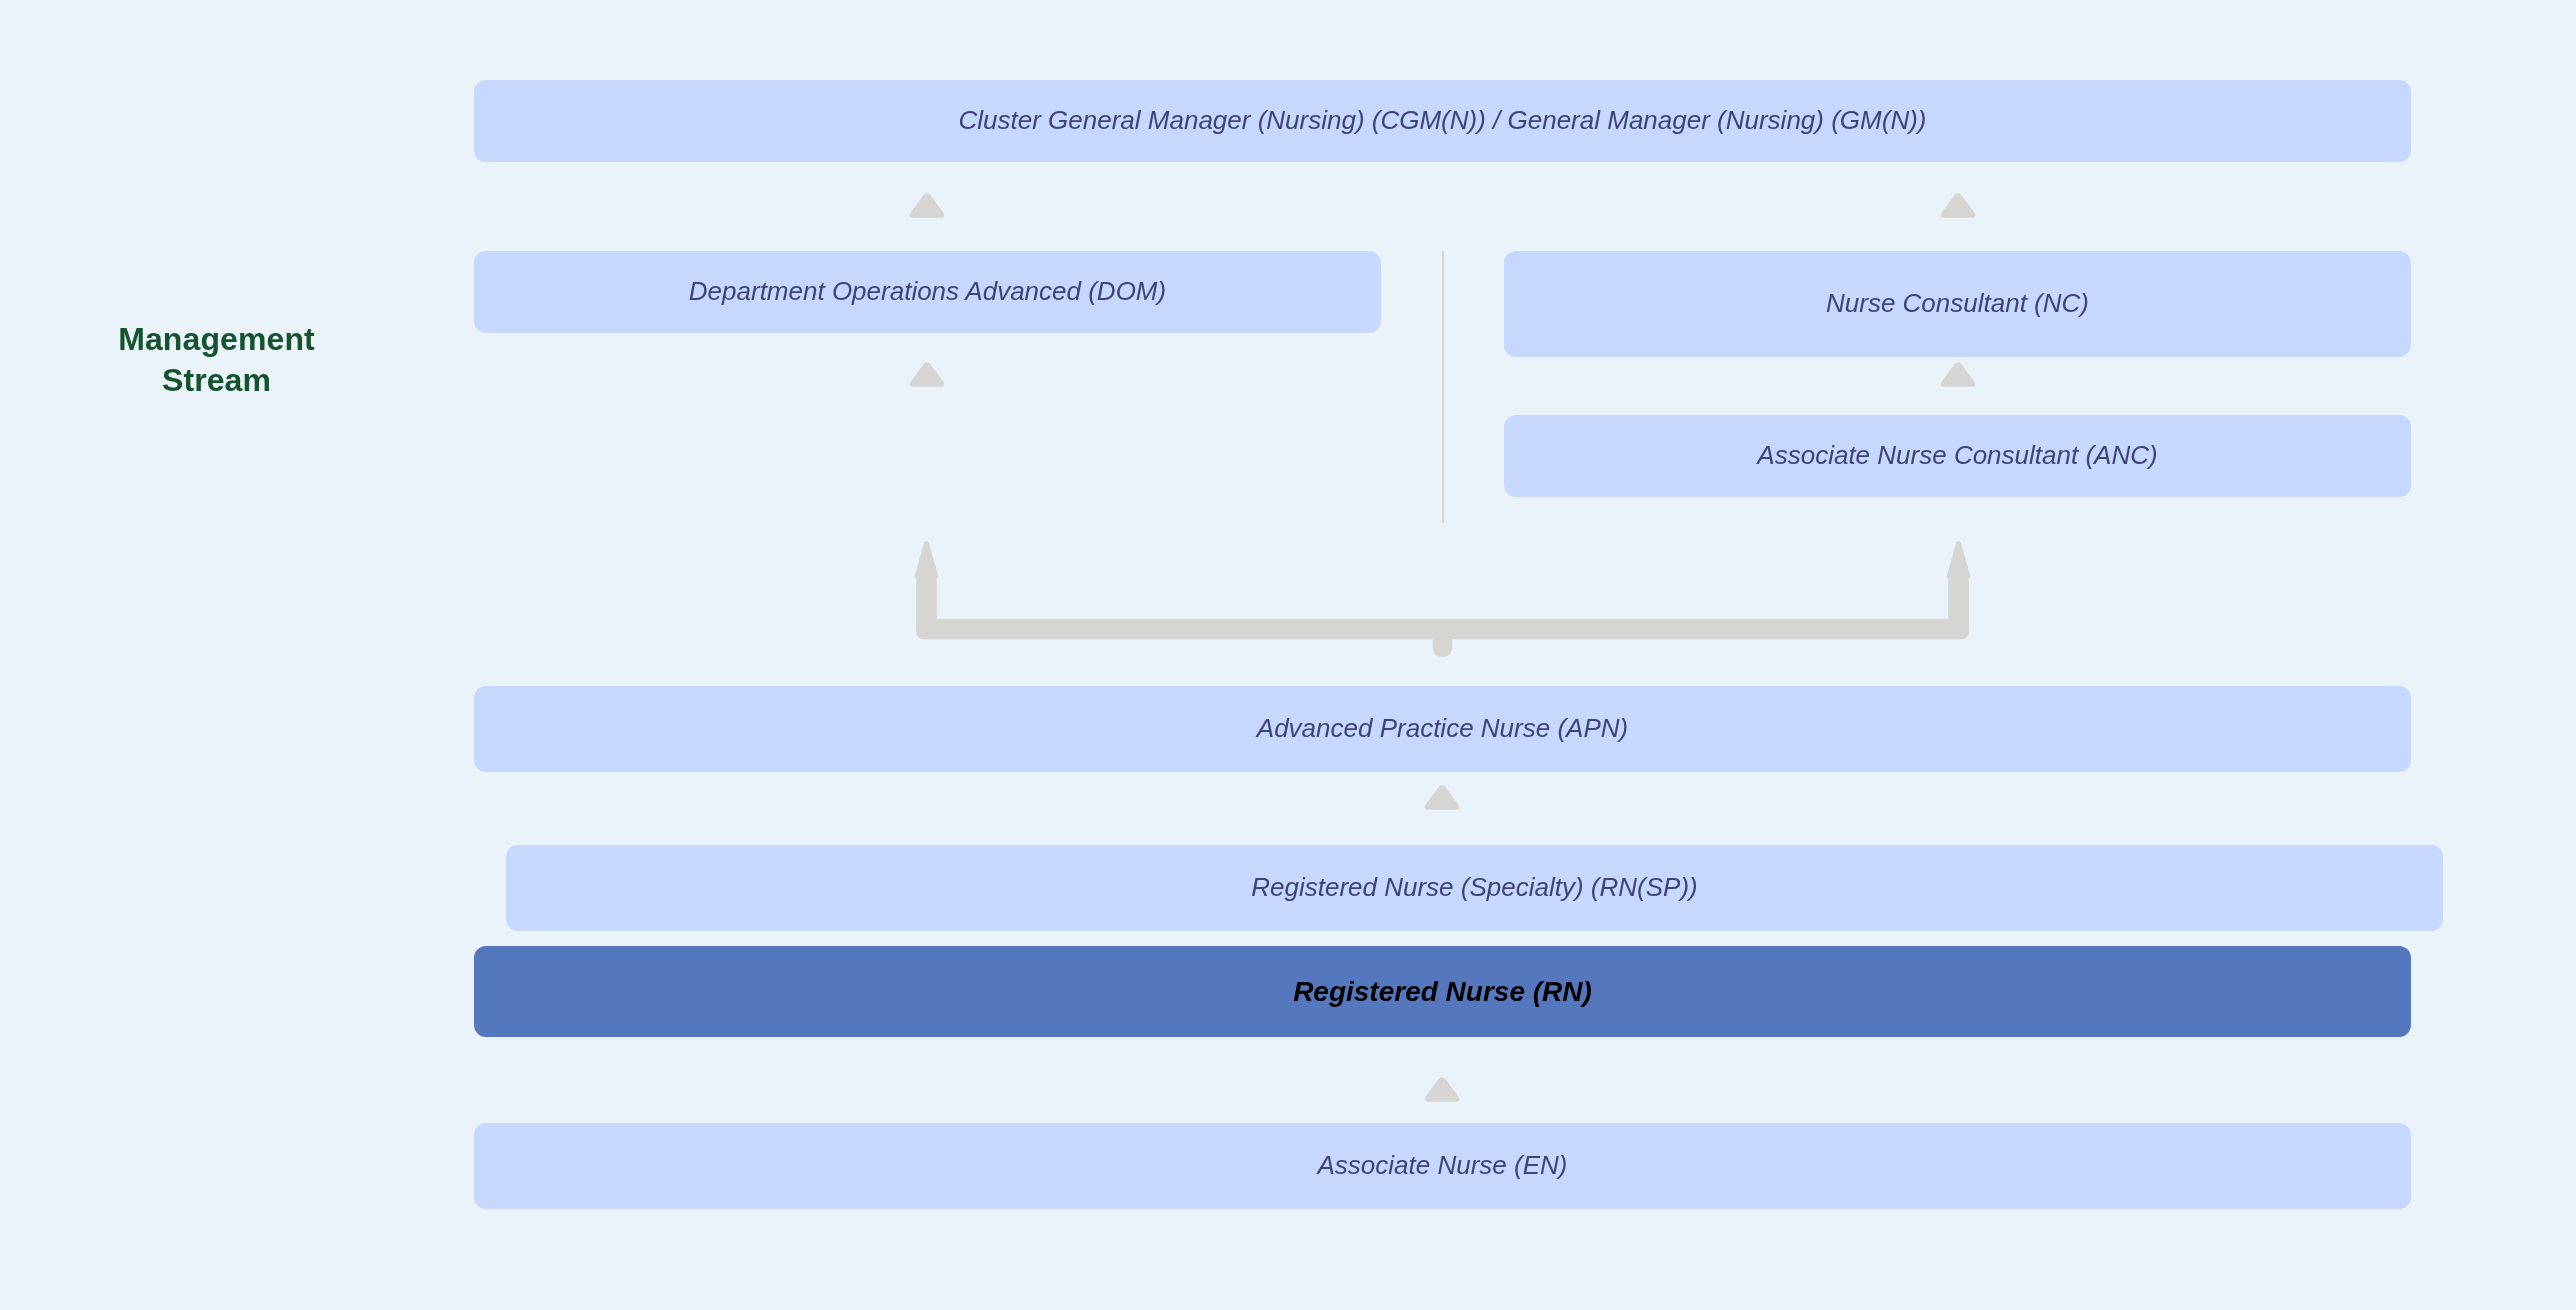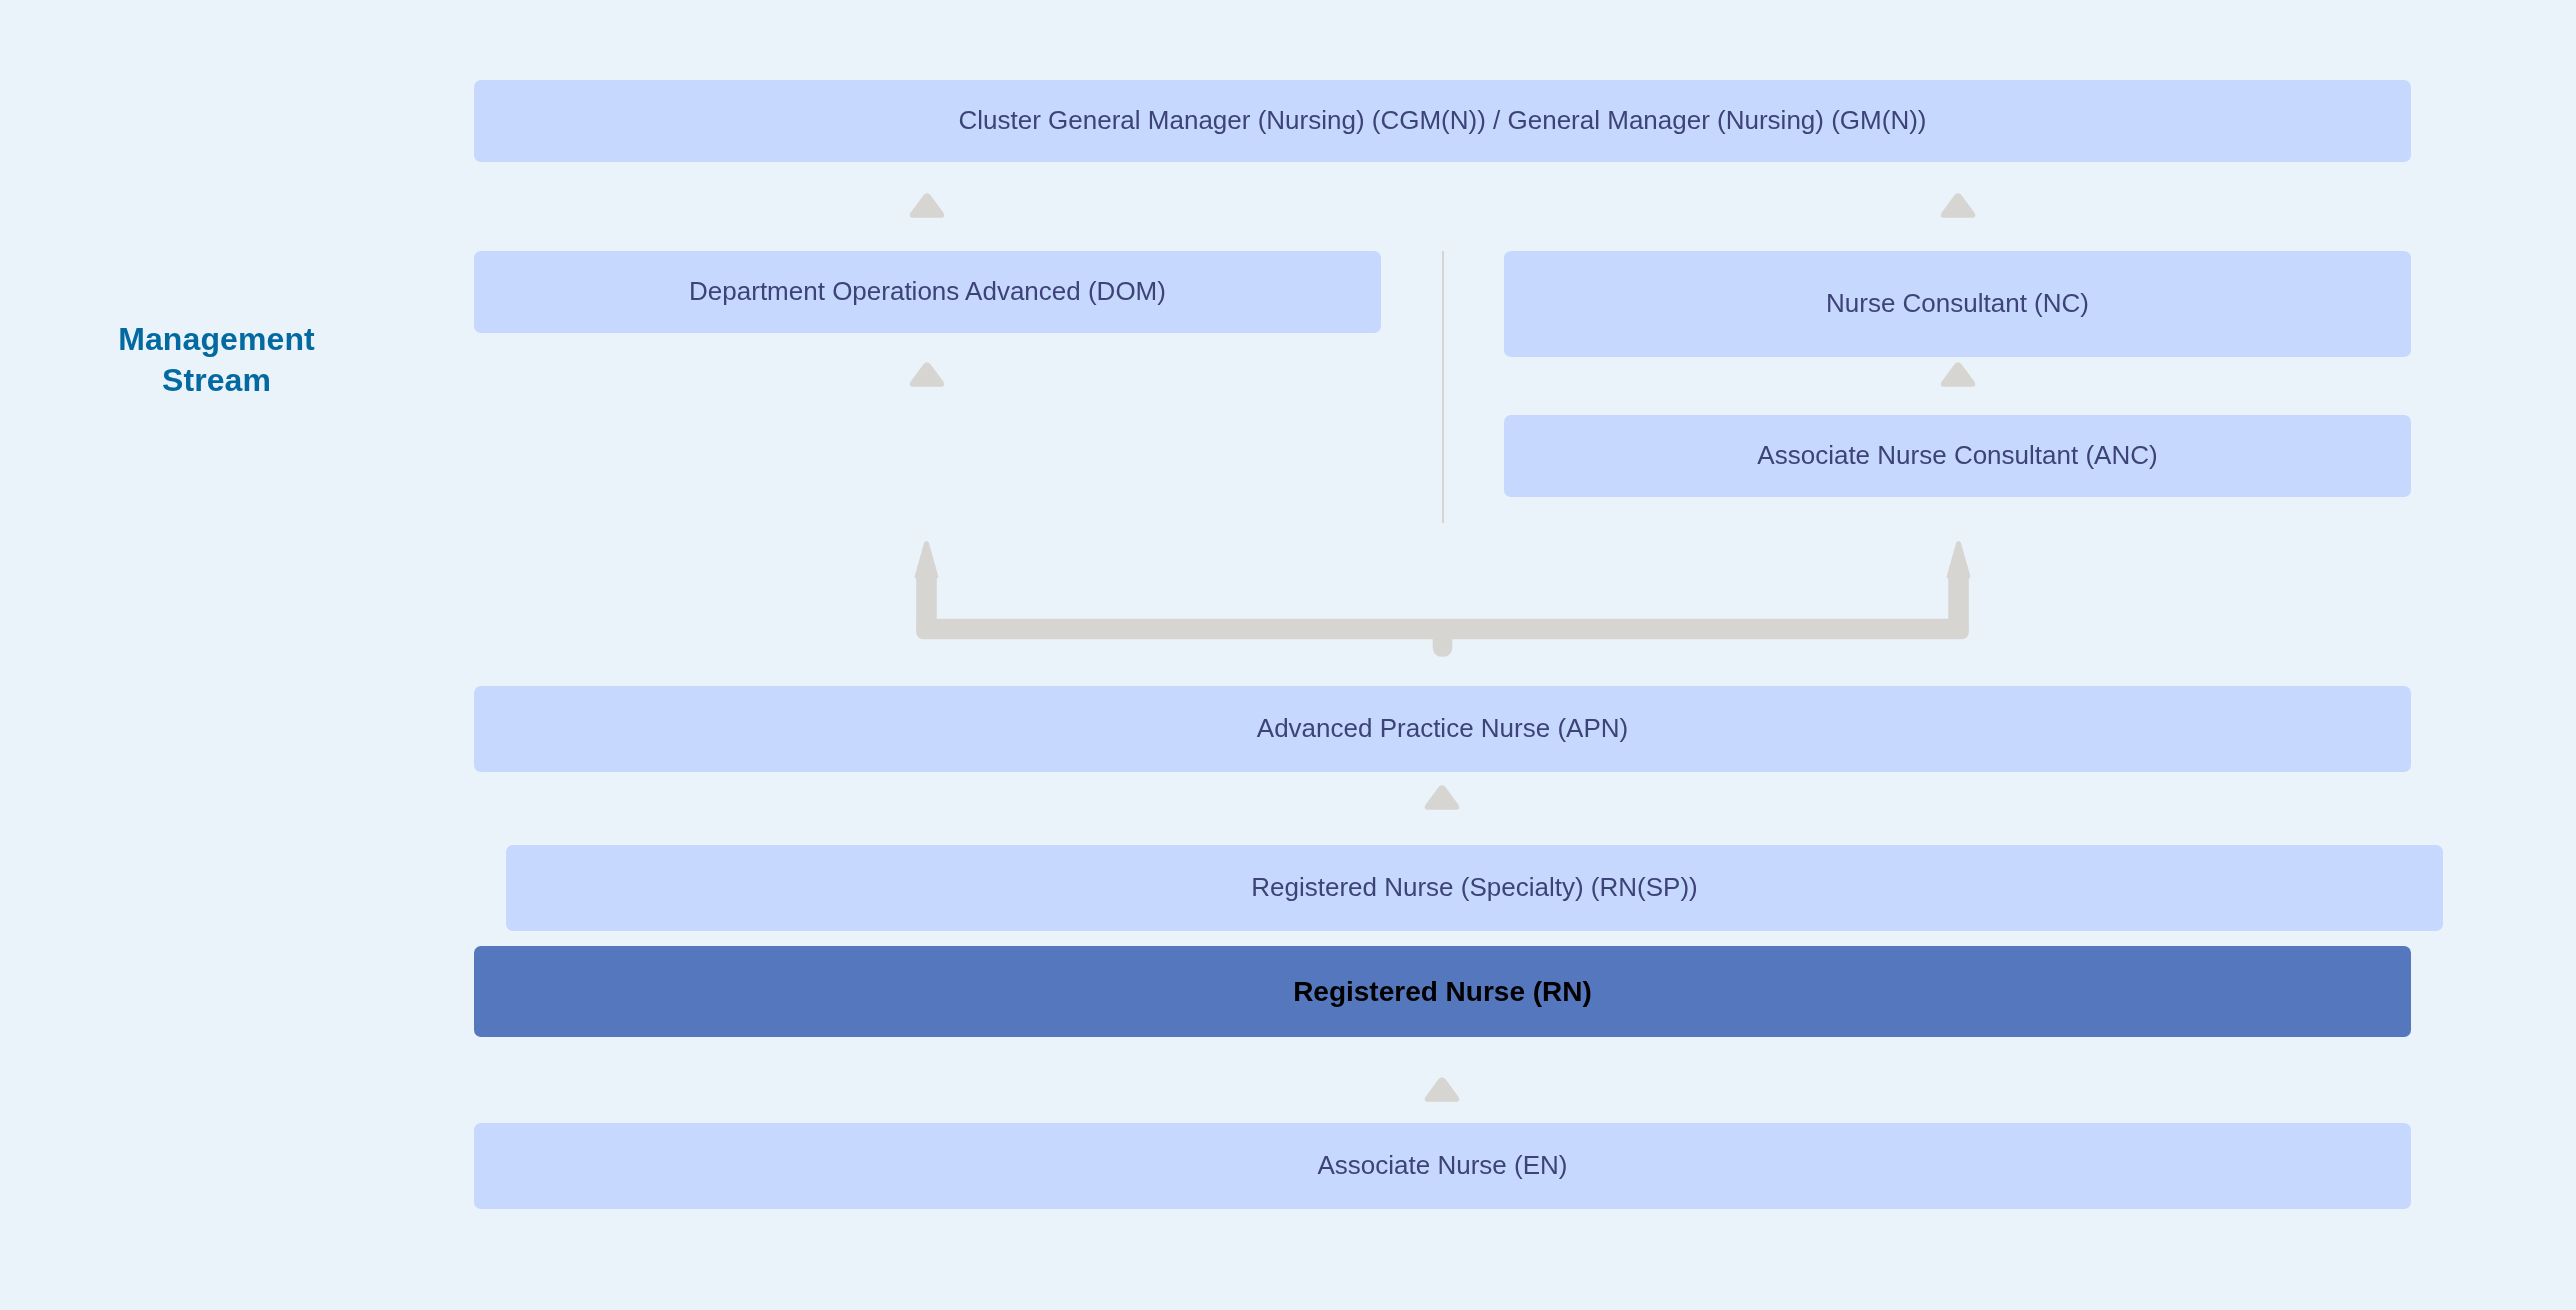--- a/index.html
+++ b/index.html
@@ -23,37 +23,38 @@
   }
 
   
   .stream-label {
     position: absolute;
     width: 319px;
     text-align: center;
     font-size: 32px;
     font-weight: bold;
     line-height: 1.27;
-    color: #0369a1;
+    color: #14532d;
     letter-spacing: 0.1px;
   }
   .stream-label .ln { display: block; }
   #stream-management { left: 57px; top: 319px; }
   #stream-clinical   { left: 2504px; top: 319px; }
 
   
   .role-box {
     position: absolute;
     background: #c6d8fd;
-    border-radius: 7px;
+    border-radius: 12px;
     display: flex;
     align-items: center;
     justify-content: center;
     box-sizing: border-box;
     padding: 0 12.4px;
+    font-style: italic;
   }
   .role-box .role-text {
     font-size: 26px;
     color: #3d4377;
     line-height: 1.2;
     text-align: center;
     white-space: nowrap;
   }
   .role-box.highlight {
     background: #5577be;

